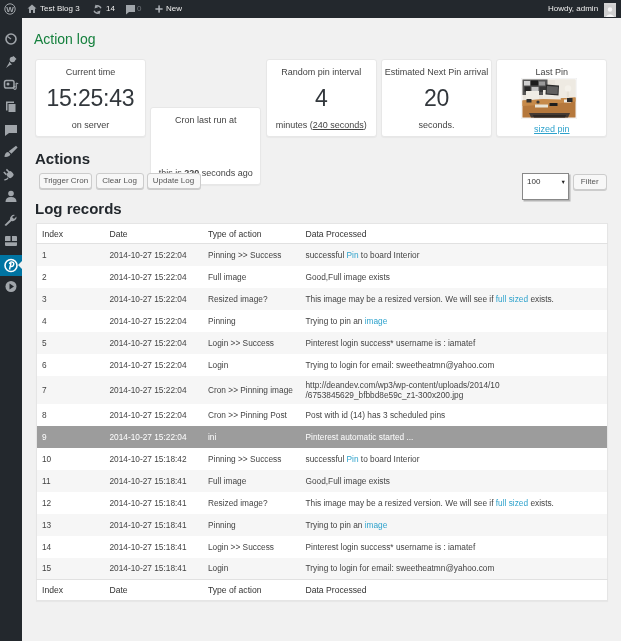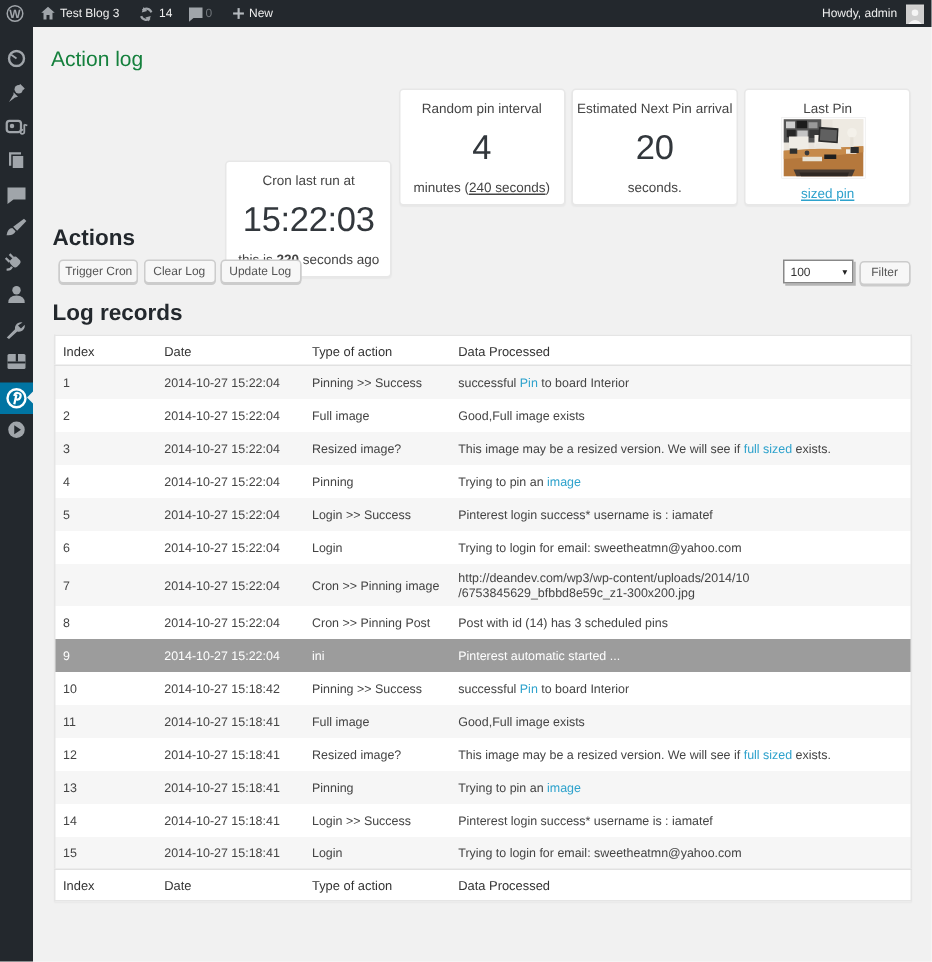--- a/index.html
+++ b/index.html
@@ -12,21 +12,21 @@
 .active-item { position:absolute; left:0; width:22px; height:21px; background:#0074a2; }
 .active-arrow { position:absolute; left:18px; width:0; height:0; border-top:4px solid transparent; border-bottom:4px solid transparent; border-right:4px solid #f1f1f1; }
 #content { position:absolute; left:22px; top:0; width:599px; height:641px; }
 h1.title { position:absolute; left:12px; top:31px; font-size:14px; font-weight:400; color:#15803d; }
 .box { position:absolute; top:58.5px; width:111px; height:78px; background:#fff; border:1px solid #e7e7e7; border-radius:3px; box-shadow:0 1px 1px rgba(0,0,0,0.04); text-align:center; color:#444; }
 .box .lbl { position:absolute; left:0; width:100%; top:8px; font-size:9px; line-height:9px; }
 .box .big { position:absolute; left:0; width:100%; top:30.5px; font-size:23px; line-height:17px; letter-spacing:-0.2px; color:#32373c; }
 .box .sub { position:absolute; left:0; width:100%; top:60.5px; font-size:9px; line-height:10px; }
 h3.sec { position:absolute; left:13px; font-size:15px; font-weight:700; color:#23282d; }
 .btn { position:absolute; height:16px; background:#f7f7f7; border:1px solid #ccc; border-radius:3px; color:#555; font-size:8px; line-height:14px; text-align:center; box-shadow:0 1px 0 #ccc; }
-.sel { position:absolute; height:16px; background:#fff; border:1px solid #888; color:#333; font-size:8px; box-shadow:1.5px 1.5px 0 #b5b5b5; }
+.sel { position:absolute; height:27px; background:#fff; border:1px solid #888; color:#333; font-size:8px; box-shadow:1.5px 1.5px 0 #b5b5b5; }
 table { border-collapse:collapse; position:absolute; left:13.5px; top:223px; width:572.5px; background:#fff; border:1px solid #e5e5e5; box-shadow:0 1px 1px rgba(0,0,0,0.04); font-size:8.3px; color:#444; table-layout:fixed; }
 th { text-align:left; font-weight:400; color:#333; font-size:8.6px; }
 td, th { padding:0; vertical-align:middle; }
 tr.hdr th { height:20px; border-bottom:1px solid #e1e1e1; }
 tr.ftr th { height:21px; border-top:1px solid #e1e1e1; }
 tr.r { height:22px; }
 tr.r7 { height:28px; }
 tr.odd { background:#f6f6f6; }
 tr.ini { background:#9c9c9c; color:#fff; }
 td.c1, th.c1 { padding-left:5.5px; width:67.5px; }
@@ -128,23 +128,27 @@
   </svg>
   <svg class="sideicon" style="top:280px;" width="22" height="13" viewBox="0 0 22 13">
     <circle cx="11" cy="6.5" r="5.5" fill="#a0a5aa"></circle>
     <path d="M9.5 3.5 L14 6.5 L9.5 9.5 Z" fill="#23282d"></path>
   </svg>
 </div>
 
 <div id="content">
   <h1 class="title">Action log</h1>
 
+  <div class="box" style="left:13px;">
+    <div class="lbl">Current time</div>
+    <div class="big">15:25:43</div>
+    <div class="sub">on server</div>
+  </div>
   <div class="box" style="left:128.3px;margin-top:48px;">
     <div class="lbl">Cron last run at</div>
-    <div class="big">15:22:03</div>
     <div class="sub">this is <b>220</b> seconds ago</div>
   </div>
   <div class="box" style="left:243.7px;">
     <div class="lbl">Random pin interval</div>
     <div class="big">4</div>
     <div class="sub">minutes (<span style="text-decoration:underline;">240 seconds</span>)</div>
   </div>
   <div class="box" style="left:359px;">
     <div class="lbl">Estimated Next Pin arrival</div>
     <div class="big">20</div>

